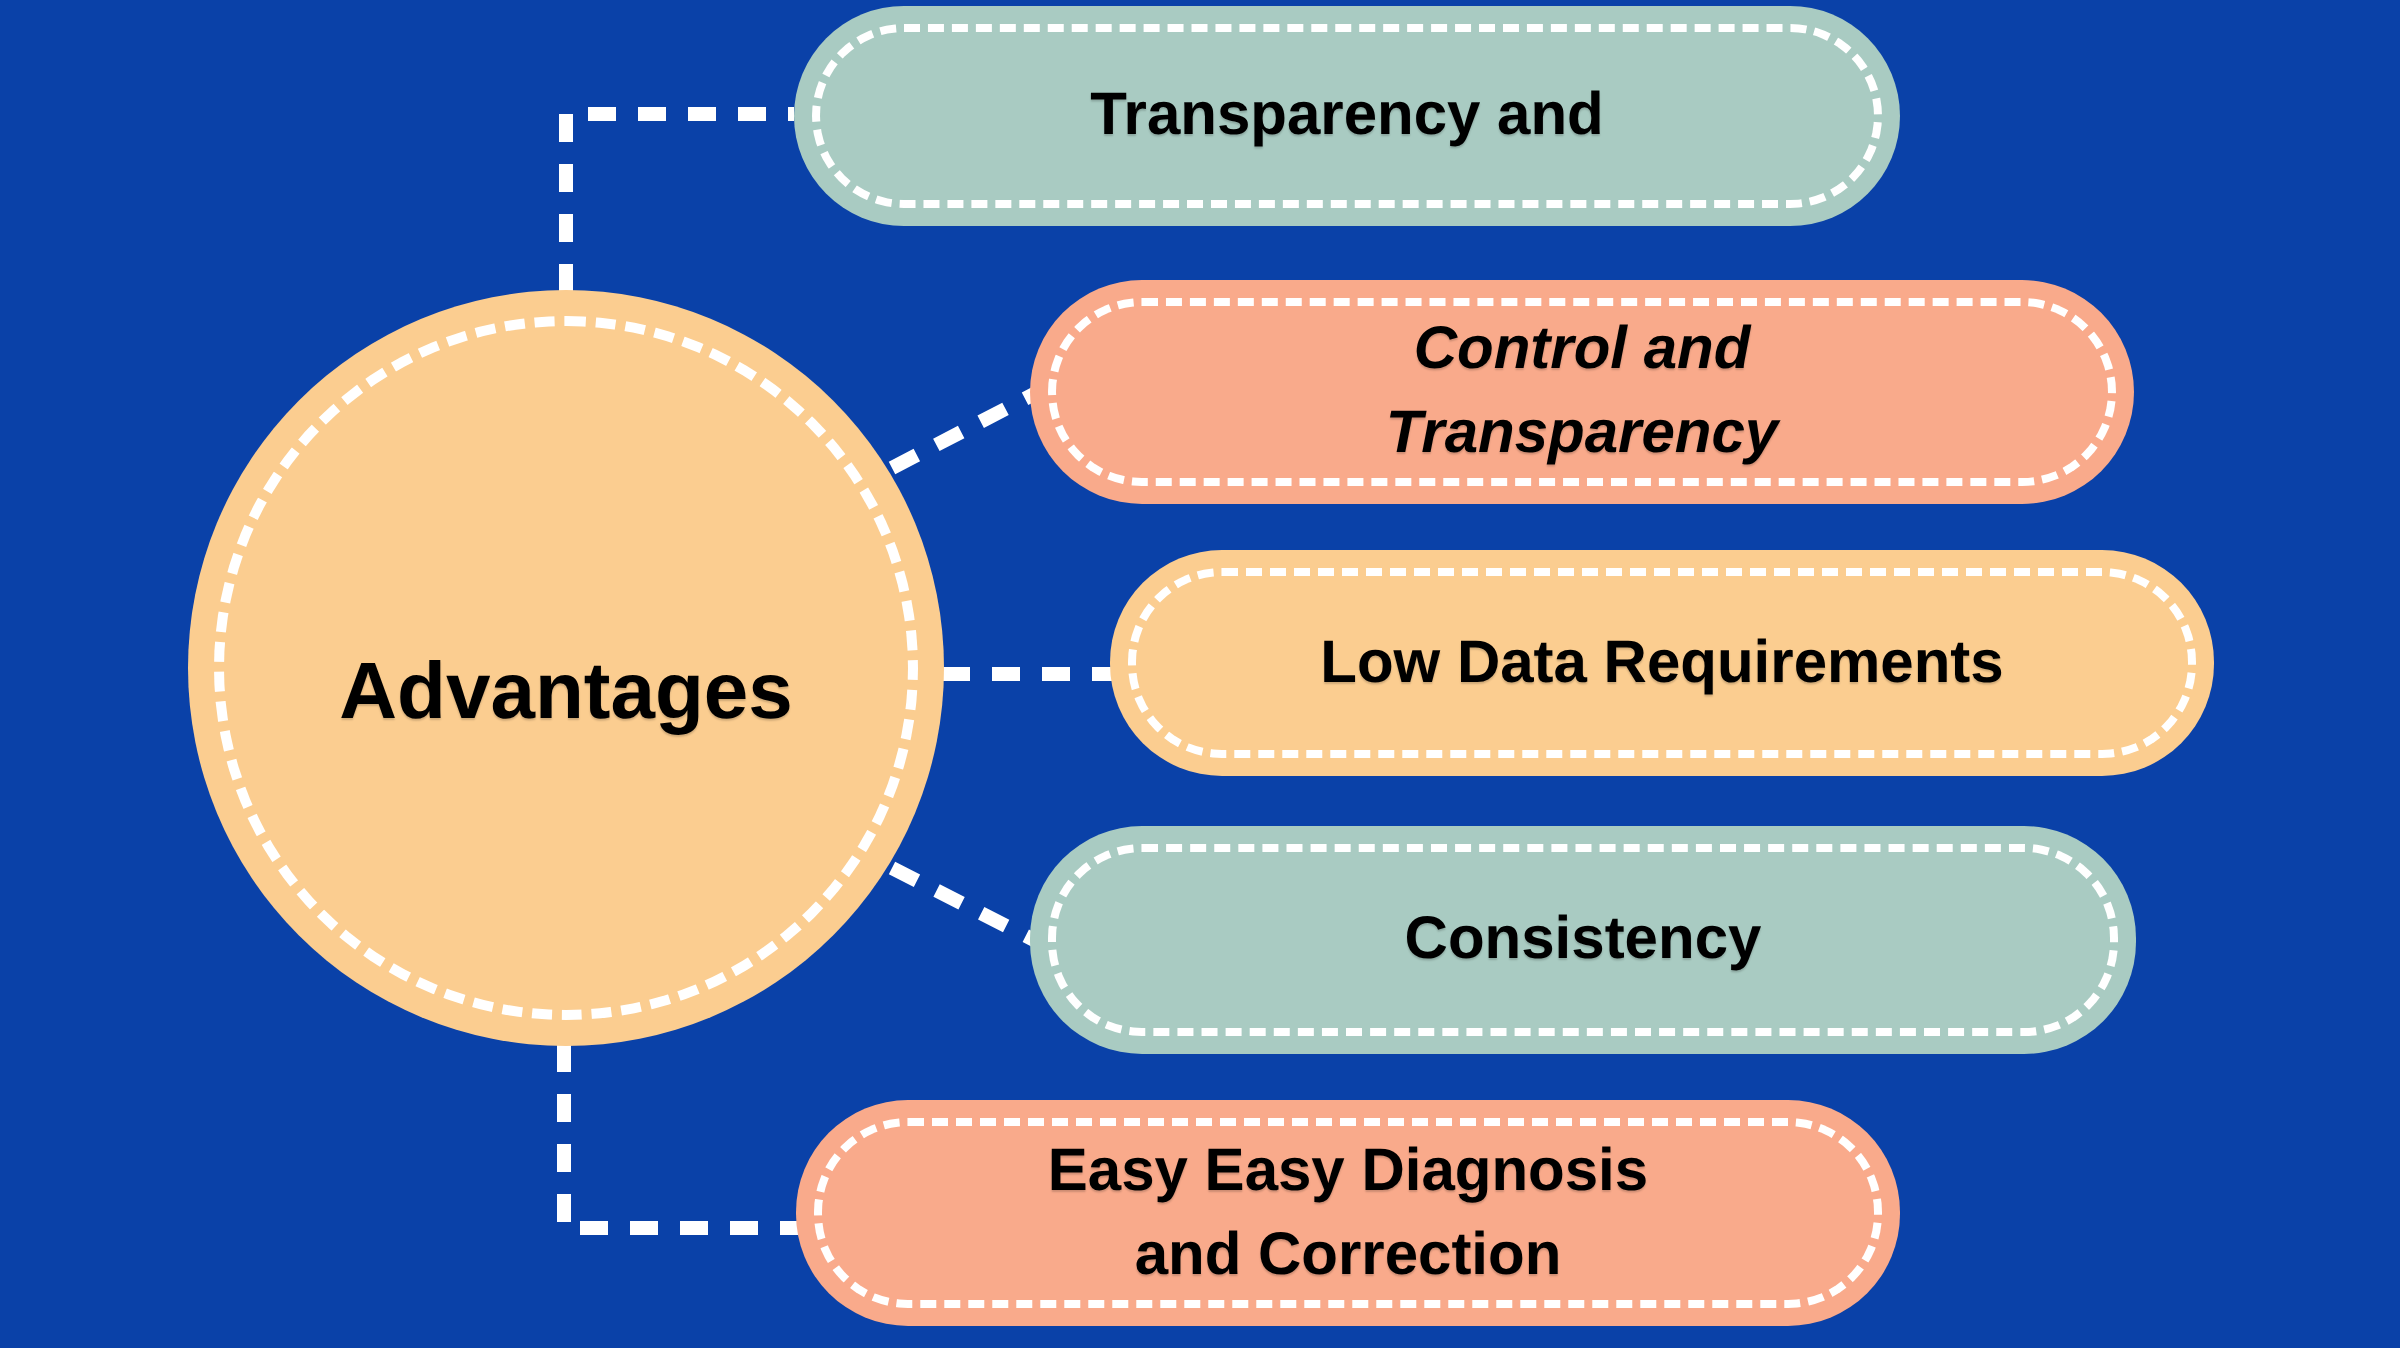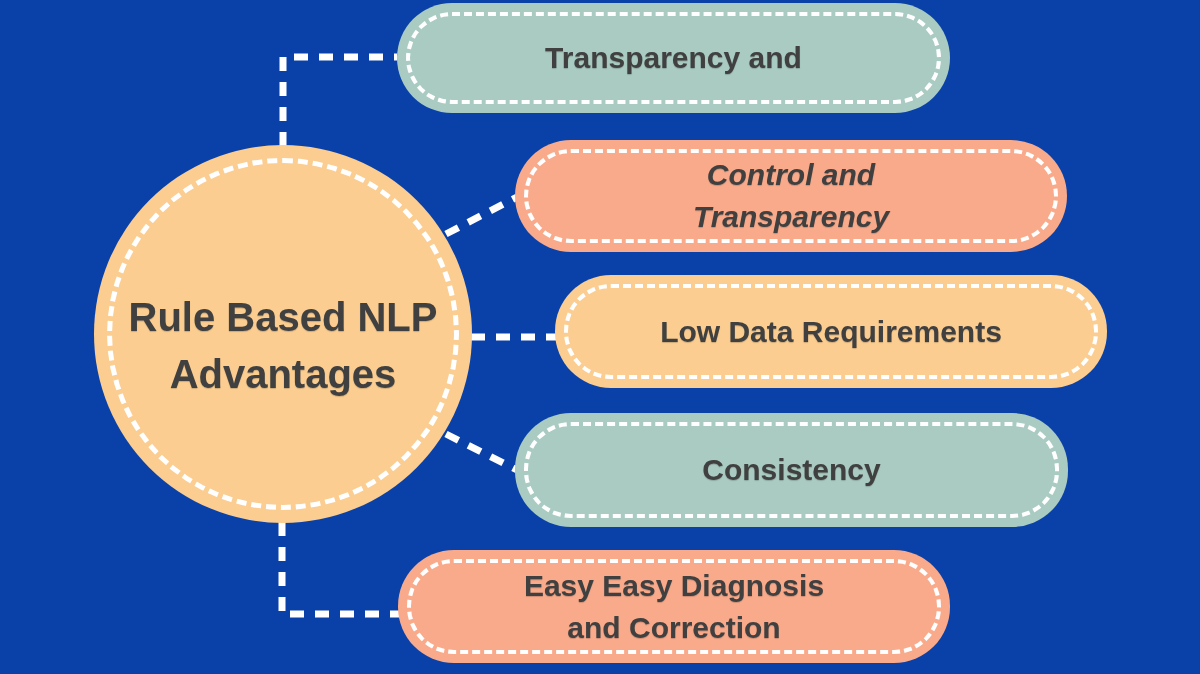--- a/index.html
+++ b/index.html
@@ -55,21 +55,21 @@
   }
   .label {
     position: absolute;
     inset: 0;
     display: flex;
     flex-direction: column;
     align-items: center;
     justify-content: center;
     text-align: center;
     font-weight: 700;
-    color: #404040;
+    color: #000000;
     font-size: 30px;
     line-height: 42px;
     text-shadow: 0 1px 1px rgba(0,0,0,0.18);
   }
   .label span:empty { display: none; }
   .center-label {
     font-size: 40px;
     line-height: 57px;
     padding-top: 24px;
   }
@@ -88,21 +88,20 @@
     <polyline class="conn" points="283,146 283,57 397,57" stroke="#FFFFFF"></polyline>
     <polyline class="conn" points="446,234 517,197" stroke="#FFFFFF"></polyline>
     <polyline class="conn" points="471,337 556,337" stroke="#FFFFFF"></polyline>
     <polyline class="conn" points="446,434 517,470" stroke="#FFFFFF"></polyline>
     <polyline class="conn" points="282,522 282,614 399,614" stroke="#FFFFFF"></polyline>
   </svg>
 
   <div class="node circle" style="background-color: rgb(251, 205, 144);">
     <div class="dash-border"></div>
     <div class="label center-label">
-      <span>Rule Based NLP</span>
       <span>Advantages</span>
     </div>
   </div>
 
   <div class="node box n1" style="background-color: rgb(169, 203, 194);">
     <div class="dash-border"></div>
     <div class="label">
       <span>Transparency and</span>
     </div>
   </div>

